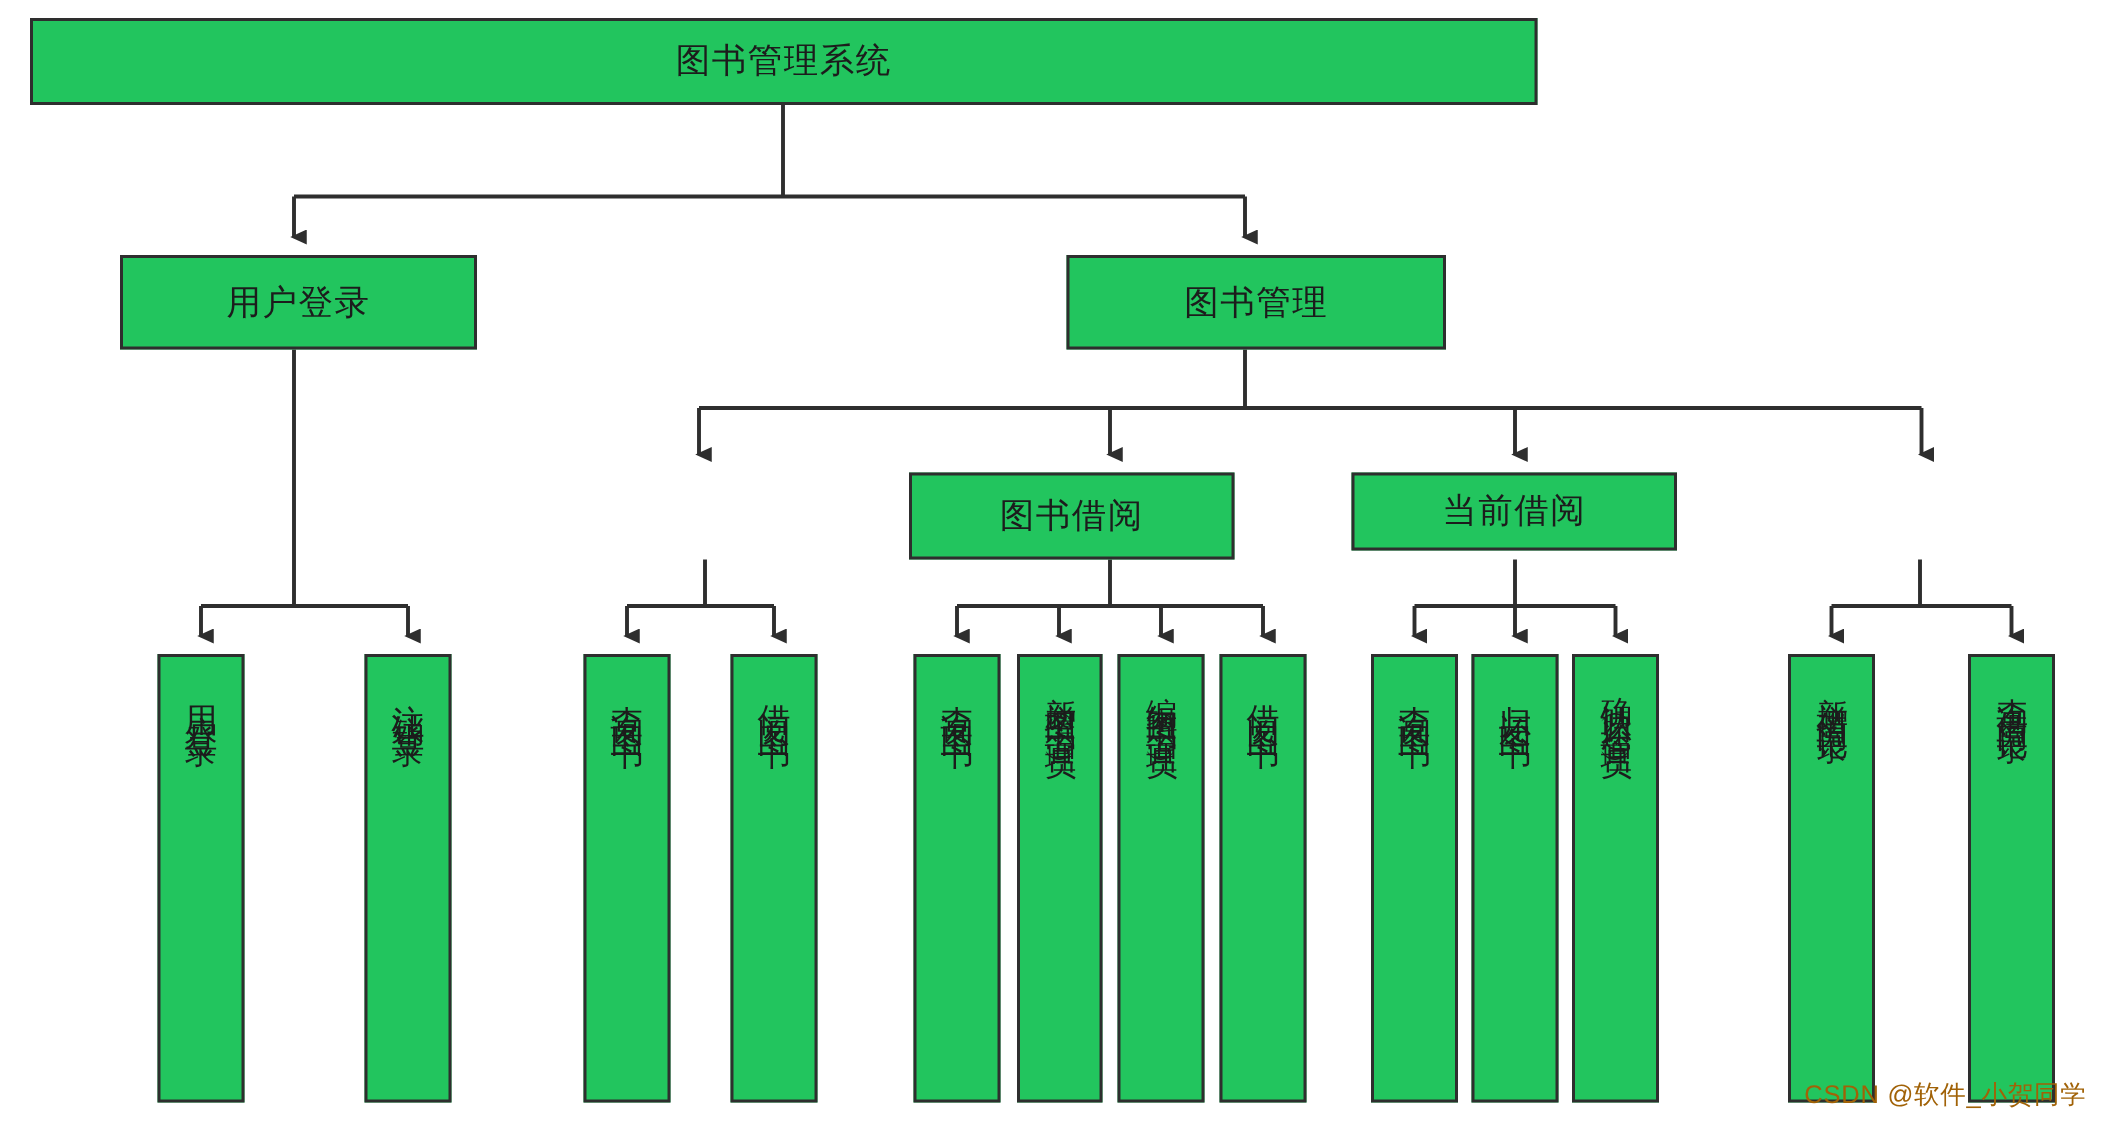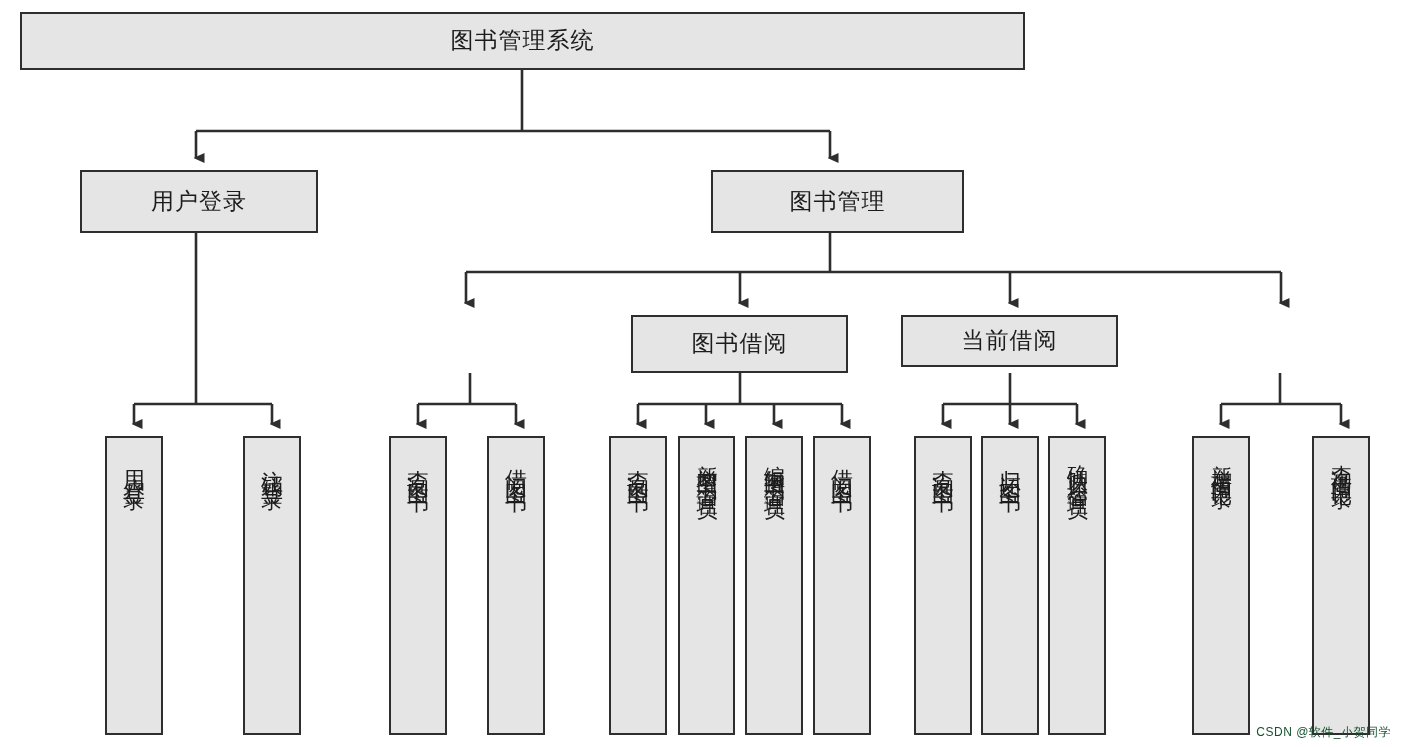--- a/index.html
+++ b/index.html
@@ -14,26 +14,25 @@
     position: relative;
     width: 1405px;
     height: 747px;
     background: #ffffff;
     overflow: hidden;
   }
   .node {
     position: absolute;
     box-sizing: border-box;
     border: 2.5px solid #2e2e2e;
-    background: #e5e5e5;
+    background: #22c55e;
     display: flex;
     align-items: center;
     justify-content: center;
     color: #1c1c1c;
-    font-family: Liberation Serif, serif;
   }
   .node .label {
     display: block;
     text-align: center;
     line-height: 1.18;
     white-space: nowrap;
   }
   
   .node.h .label {
     font-size: 23px;
@@ -65,22 +64,22 @@
     left: 0;
     top: 0;
     width: 1405px;
     height: 747px;
     pointer-events: none;
   }
   .watermark {
     position: absolute;
     right: 14px;
     bottom: 6px;
-    font-size: 12px;
-    color: #14532d;
+    font-size: 17px;
+    color: #a16207;
     letter-spacing: 0.5px;
     white-space: nowrap;
   }
 </style>
 </head>
 <body>
 
 <div id="canvas">
 
   <svg id="links" viewBox="0 0 1405 747">
@@ -137,21 +136,21 @@
     <span class="label">图书管理系统</span>
   </div>
 
   <div class="node h" style="left:80px; top:170px; width:238px; height:63px;">
     <span class="label">用户登录</span>
   </div>
   <div class="node h" style="left:711px; top:170px; width:253px; height:63px;">
     <span class="label">图书管理</span>
   </div>
 
-  <div class="node h" style="left:631px; top:315px; width:217px; height:58px;">
+  <div class="node h" style="left:606px; top:315px; width:217px; height:58px;">
     <span class="label">图书借阅</span>
   </div>
   <div class="node h" style="left:901px; top:315px; width:217px; height:52px;">
     <span class="label">当前借阅</span>
   </div>
 
   <div class="node v" style="left:105px; top:436px; width:58px; height:299px;">
     <span class="label">用户登录</span>
   </div>
   <div class="node v" style="left:243px; top:436px; width:58px; height:299px;">

